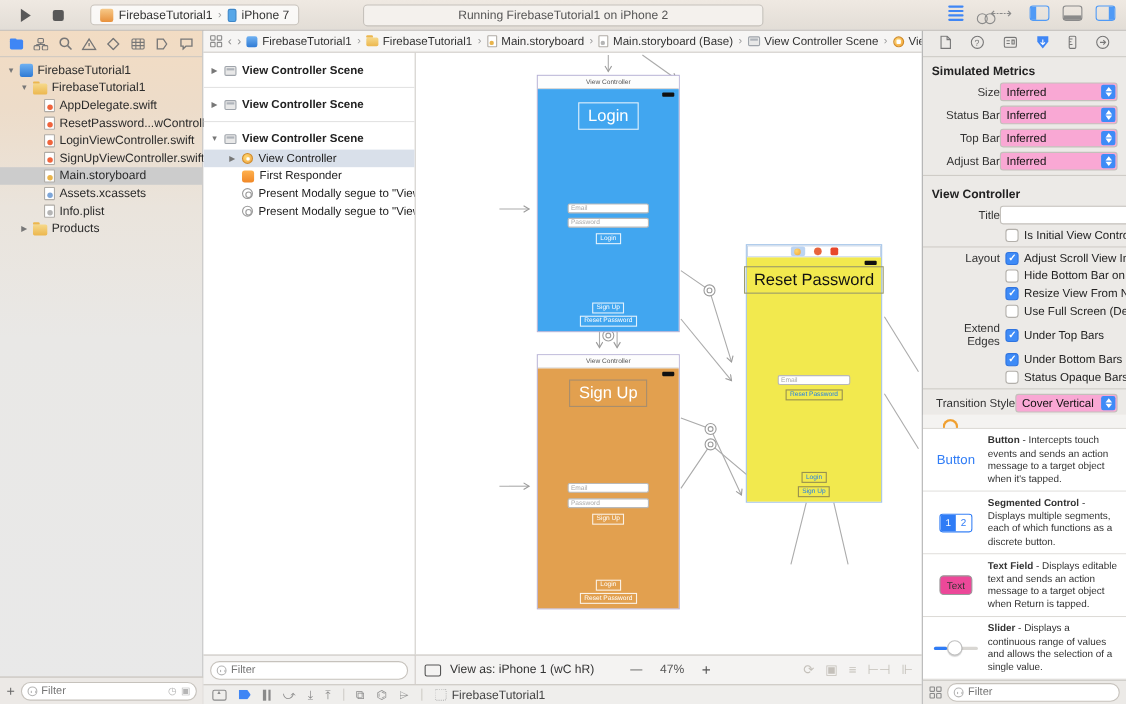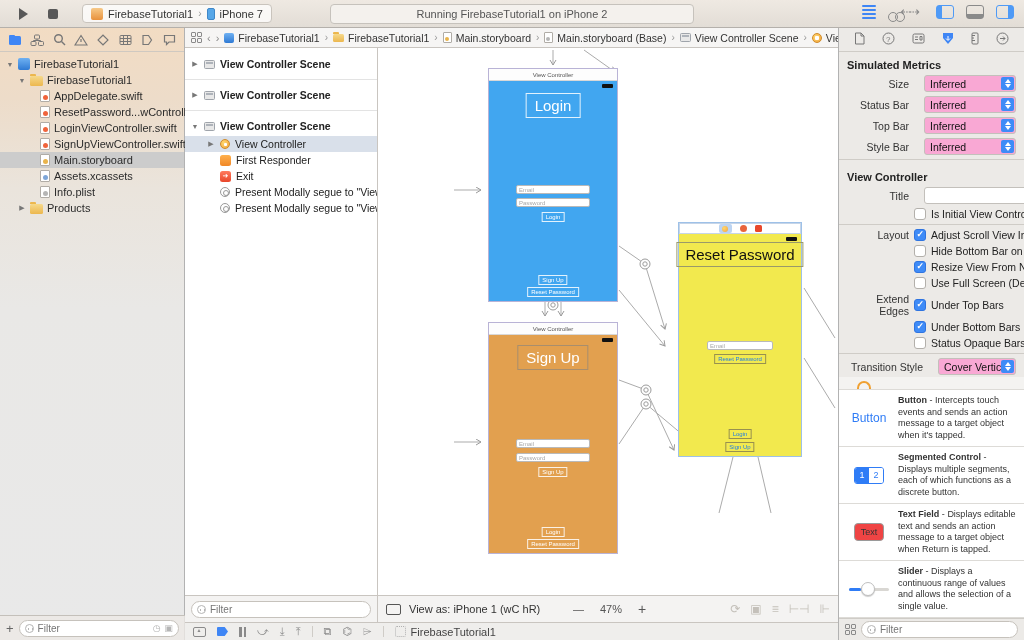--- a/index.html
+++ b/index.html
@@ -106,21 +106,21 @@
   .pause-ico i{width:2.5px;height:10px;background:#8a8a8a}
   .hide-dbg{width:13px;height:10px;border:1.2px solid #8a8a8a;border-radius:2px;position:relative}
   .hide-dbg::after{content:"▲";position:absolute;left:2.5px;top:-1px;font-size:5px;color:#8a8a8a}
   .proc{display:flex;align-items:center;gap:5px;color:#444}
   .dots-sq{width:11px;height:11px;border:1px dotted #b0b0b0;border-radius:2px}
 
   
   .utilities{left:838px;top:28px;width:186px;height:612px;background:#eceae7;border-left:1px solid #b2b2b2}
   .insp-tabs{height:24px;display:flex;align-items:center;justify-content:center;gap:17px;border-bottom:1px solid #cfccc7}
   .sec-title{font-weight:bold;font-size:11px;color:#222;padding:7px 8px 4px}
-  .irow{display:flex;align-items:center;margin:0 8px 4px;gap:15px}
+  .irow{display:flex;align-items:center;margin:0 8px 4px;gap:0}
   .ilabel{width:62px;text-align:right;font-size:10.5px;color:#333;flex:none}
   .popup{flex:1;height:17px;background:#f9a8d4;border:1px solid #c3c0bb;border-radius:3px;display:flex;align-items:center;padding-left:5px;font-size:10.5px;position:relative;color:#111}
   .stepper{position:absolute;right:1px;top:1px;width:13px;height:13px;background:#3e8bf7;border-radius:2px}
   .stepper::before{content:"";position:absolute;left:3.5px;top:2px;border-left:3px solid transparent;border-right:3px solid transparent;border-bottom:4px solid #fff}
   .stepper::after{content:"";position:absolute;left:3.5px;bottom:2px;border-left:3px solid transparent;border-right:3px solid transparent;border-top:4px solid #fff}
   .tinput{flex:1;height:17px;background:#fff;border:1px solid #c3c0bb;border-radius:3px;font-size:10.5px;padding:0 4px;font-family:"Liberation Sans",sans-serif;outline:none}
   .crow{display:flex;align-items:center;margin:0 8px 4px;gap:5px}
   .cb{width:12px;height:12px;border:1px solid #b3b0ab;border-radius:3px;background:#fff;flex:none;position:relative}
   .cb[data-checked="true"]{background:#3e8bf7;border-color:#2f74e0}
   .cb[data-checked="true"]::after{content:"✓";position:absolute;left:1.5px;top:-1px;color:#fff;font-size:9px;font-weight:bold}
@@ -132,21 +132,21 @@
   .lib-item.sel{background:#e3e1de}
   .lib-icon{width:46px;flex:none;display:flex;align-items:center;justify-content:center}
   .lib-text{font-size:9px;line-height:11.5px;color:#333}
   .lib-text b{font-weight:bold}
   .li-label{font-size:14px;color:#555}
   .li-button{font-size:12px;color:#2f7cf6}
   .segc{display:flex;border:1px solid #2f7cf6;border-radius:3px;overflow:hidden}
   .segc span{width:14px;height:15px;display:flex;align-items:center;justify-content:center;font-size:9px}
   .segc .s1{background:#2f7cf6;color:#fff}
   .segc .s2{background:#fff;color:#2f7cf6}
-  .txtf{border:1px solid #9a9a9a;border-radius:4px;background:#ef4444;font-size:9px;color:#333;padding:3px 6px}
+  .txtf{border:1px solid #9a9a9a;border-radius:4px;background:#ec4899;font-size:9px;color:#333;padding:3px 6px}
   .slider-ic{position:relative;width:40px;height:14px}
   .slider-ic .trk{position:absolute;top:6px;left:0;width:40px;height:2.5px;background:#d9d7d3;border-radius:2px}
   .slider-ic .trk::before{content:"";position:absolute;left:0;top:0;width:12px;height:2.5px;background:#2f7cf6;border-radius:2px}
   .slider-ic .knob{position:absolute;left:12px;top:0;width:14px;height:14px;border-radius:50%;background:#fff;border:1px solid #c0c0c0;box-shadow:0 1px 1px rgba(0,0,0,.2)}
   .lib-filter{position:absolute;left:0;bottom:0;width:185px;height:22px;border-top:1px solid #cfccc7;background:#eceae7;display:flex;align-items:center;gap:5px;padding:0 6px}
   .grid4{width:11px;height:11px;display:grid;grid-template-columns:1fr 1fr;gap:1.5px;flex:none}
   .grid4 i{border:1px solid #8a8a8a;border-radius:1px}
   .partial{height:13px;background:#f4f3f1;border-bottom:1px solid #dddbd7;display:flex;align-items:flex-start;padding-left:18px;overflow:hidden}
   .partial i{width:14px;height:8px;border:2px solid #f0a030;border-bottom:none;border-radius:7px 7px 0 0;margin-top:4px}
 </style>
@@ -375,25 +375,20 @@
     </div>
   <div class="orow child sel">
       <span class="disc">▶</span>
       <span class="vc-dot"></span>
       <span>View Controller</span>
     </div>
   <div class="orow child">
       <span class="disc"></span>
       <span class="fr-ic"></span>
       <span>First Responder</span>
-    </div>
-  <div class="orow child">
-      <span class="disc"></span>
-      <span class="exit-ic">➜</span>
-      <span>Exit</span>
     </div>
   <div class="orow child">
       <span class="disc"></span>
       <span class="seg-ic"></span>
       <span>Present Modally segue to "View C...</span>
     </div>
   <div class="orow child">
       <span class="disc"></span>
       <span class="seg-ic"></span>
       <span>Present Modally segue to "View C...</span>
@@ -572,21 +567,21 @@
       </div>
     </div>
   <div class="irow">
       <span class="ilabel">Top Bar</span>
       <div class="popup">
         <span>Inferred</span>
         <span class="stepper"></span>
       </div>
     </div>
   <div class="irow">
-      <span class="ilabel">Style Bar</span>
+      <span class="ilabel">Adjust Bar</span>
       <div class="popup">
         <span>Inferred</span>
         <span class="stepper"></span>
       </div>
     </div>
 
   <div class="hdiv"></div>
   <div class="sec-title">View Controller</div>
   <div class="irow">
       <span class="ilabel">Title</span>

